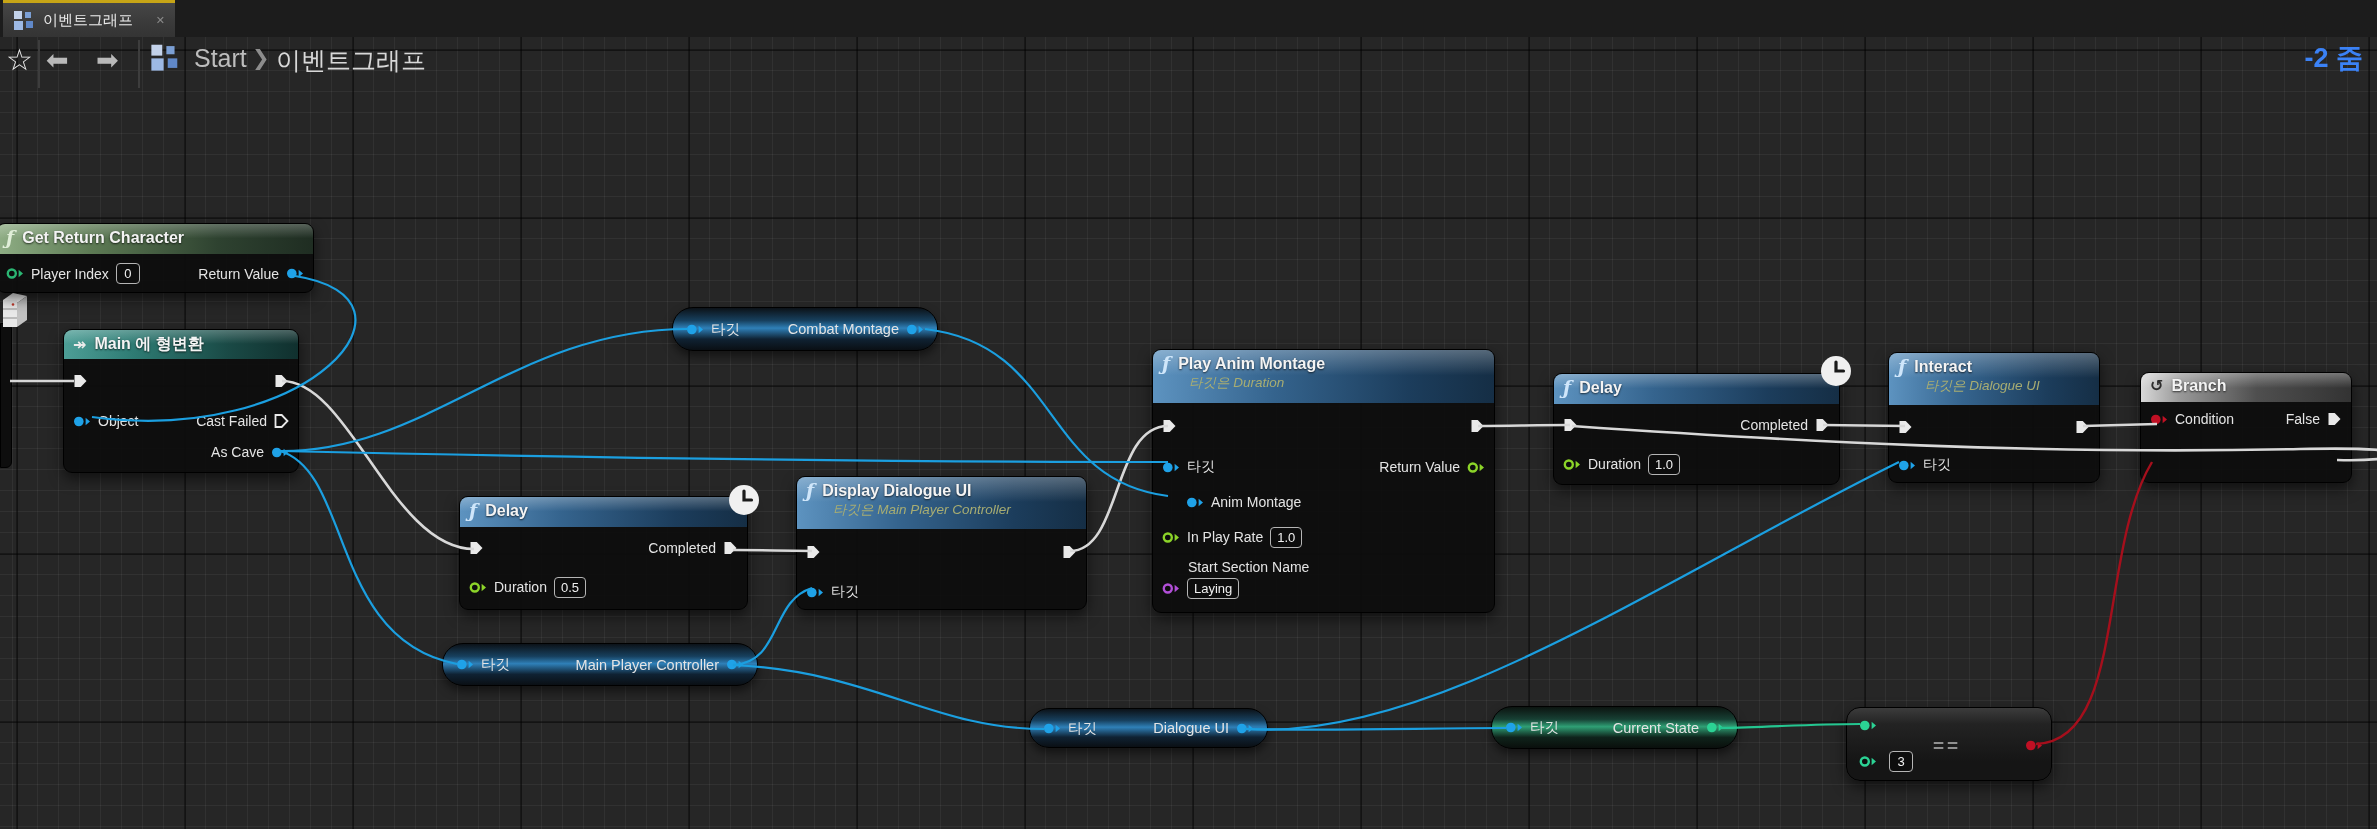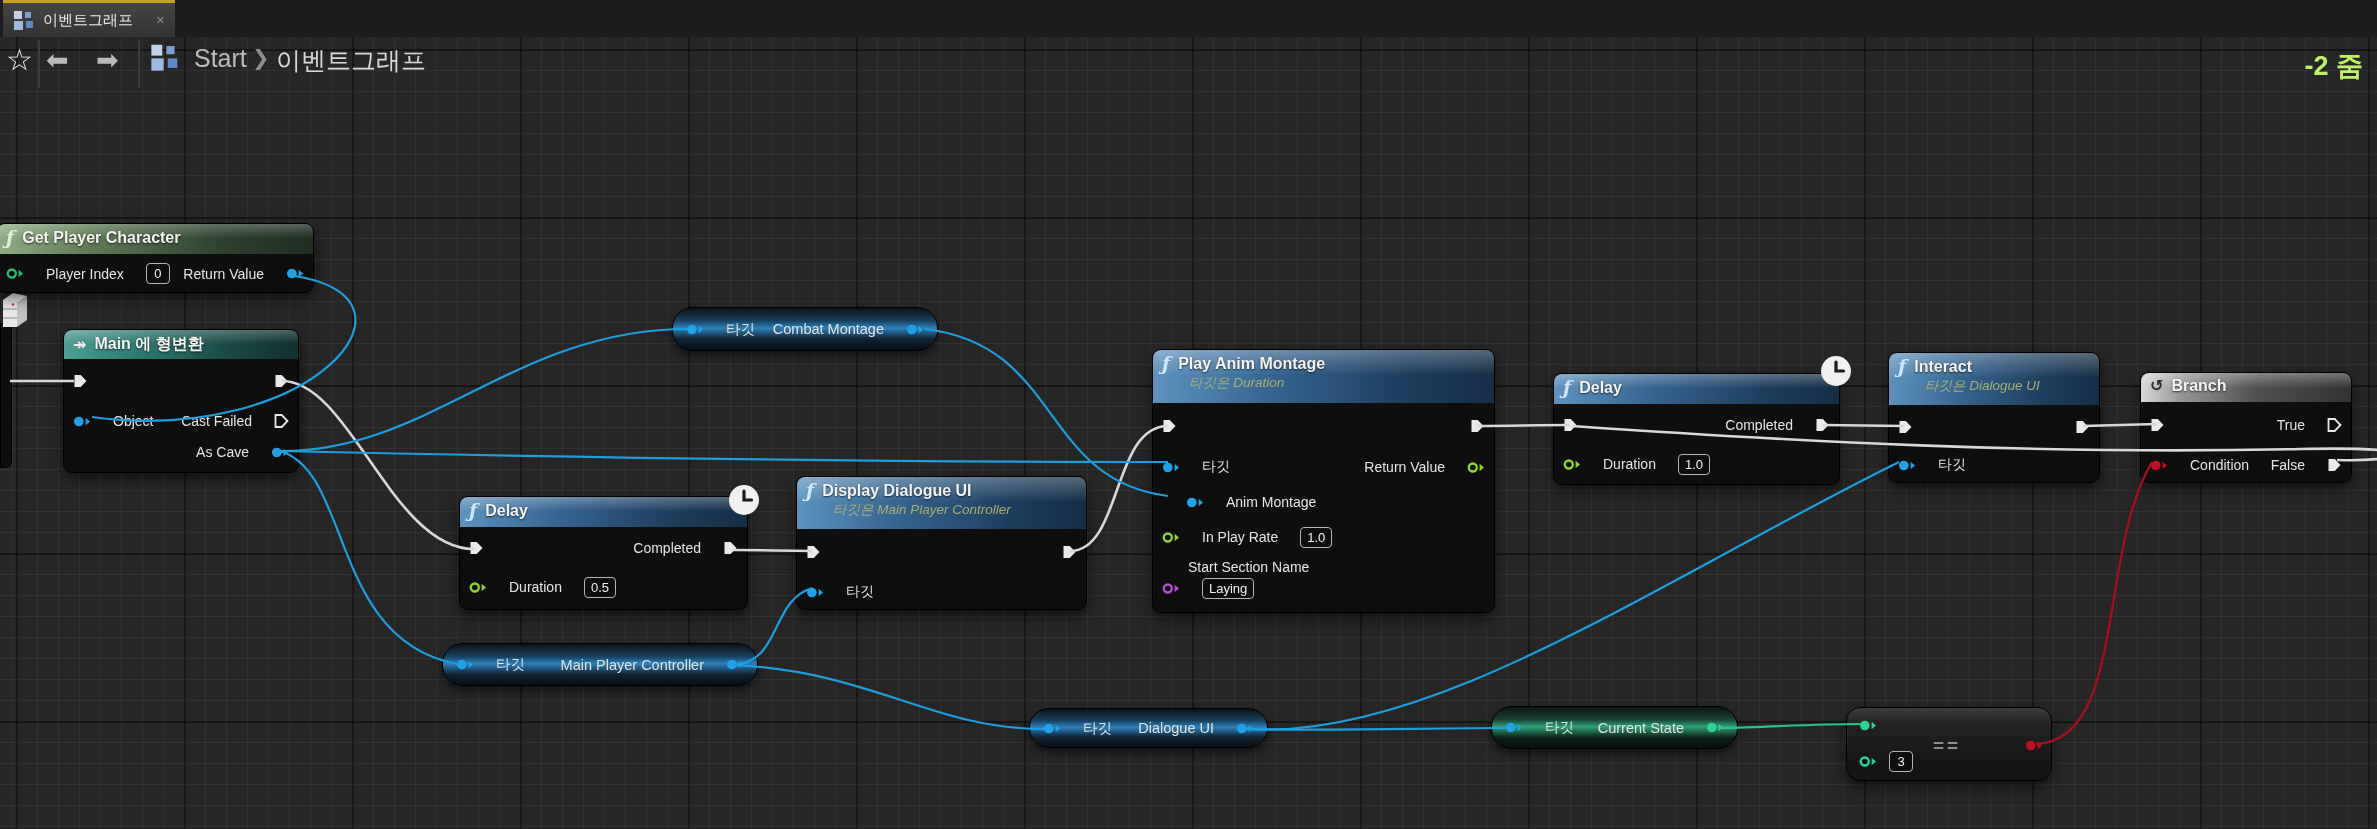--- a/index.html
+++ b/index.html
@@ -28,21 +28,21 @@
   
   .tb{position:absolute;display:flex;align-items:center;}
   .tb-star{left:6px;top:42px;font-size:30px;color:#ececec;}
   .tb-sep{position:absolute;width:2px;height:48px;background:#3d3d3d;top:40px;}
   .tb-back{left:46px;top:44px;font-size:27px;color:#b9b9b9;}
   .tb-fwd{left:96px;top:44px;font-size:27px;color:#b9b9b9;}
   .tb-bpicon{left:150px;top:42px;}
   .tb-root{left:194px;top:44px;font-size:25px;color:#bdbdbd;}
   .tb-chev{left:252px;top:46px;font-size:21px;color:#8d8d8d;}
   .tb-cur{left:276px;top:44px;font-size:25px;color:#d8d8d8;}
-  .zoomlbl{position:absolute;right:14px;top:48px;font-size:27px;font-weight:bold;color:#bef264;}
+  .zoomlbl{position:absolute;right:14px;top:40px;font-size:27px;font-weight:bold;color:#3b82f6;}
 
   
   .node{position:absolute;background:rgba(13,13,13,.93);border:1px solid #000;
         border-radius:9px;box-shadow:0 6px 14px rgba(0,0,0,.55);box-sizing:border-box;}
   .nhead{border-radius:8px 8px 0 0;padding:4px 9px 5px;}
   .hline{display:flex;align-items:center;gap:8px;}
   .fi{font-family:"DejaVu Serif",serif;font-style:italic;font-weight:bold;
       font-size:19px;line-height:1;color:#cfe6fa;}
   .fi-green{color:#e0eed8;}
   .ntitle{font-weight:bold;font-size:16px;color:#f4f4f4;text-shadow:0 1px 2px rgba(0,0,0,.7);white-space:nowrap;}
@@ -51,21 +51,21 @@
            linear-gradient(90deg,#5d93c0 0%,#35648e 35%,#1c3d5c 75%,#152e45 100%);}
   .h-green{background:linear-gradient(180deg,rgba(255,255,255,.25),rgba(255,255,255,0) 48%),
            linear-gradient(90deg,#8fae85 0%,#5d7a54 30%,#2e4230 70%,#1f2d22 100%);}
   .h-teal {background:linear-gradient(180deg,rgba(255,255,255,.25),rgba(255,255,255,0) 48%),
            linear-gradient(90deg,#4d9e96 0%,#2e7b73 30%,#1a4a46 70%,#10302e 100%);}
   .h-gray {background:linear-gradient(180deg,rgba(255,255,255,.32),rgba(255,255,255,0) 52%),
            linear-gradient(90deg,#d8d8d8 0%,#9a9a9a 18%,#4f4f4f 55%,#333333 100%);}
   .casticon,.brancicon{font-size:16px;font-weight:bold;color:#eaeaea;line-height:1;}
 
   .prow{display:flex;justify-content:space-between;align-items:center;padding:0 9px;}
-  .pl,.pr{display:flex;align-items:center;gap:22px;}
+  .pl,.pr{display:flex;align-items:center;gap:7px;}
   .pr{flex-direction:row-reverse;justify-content:flex-end;}
   .plabel{font-size:14px;color:#e4e4e4;white-space:nowrap;}
   .vbox{background:#0d0d0d;border:1.5px solid #b5b5b5;border-radius:4px;
         padding:0 6px;font-size:13px;color:#f0f0f0;line-height:19px;min-width:10px;text-align:center;}
   .pin{display:inline-flex;line-height:0;}
 
   
   .pill{position:absolute;border:1px solid #000;border-radius:21px;
         box-shadow:0 5px 10px rgba(0,0,0,.5);box-sizing:border-box;
         display:flex;align-items:center;justify-content:space-between;padding:0 13px;
@@ -131,21 +131,21 @@
     <line x1="3" y1="19" x2="17" y2="19" stroke="#a8a8a8" stroke-width="1.4"></line>
     <line x1="3" y1="28" x2="17" y2="28" stroke="#a8a8a8" stroke-width="1.4"></line>
     <circle cx="13" cy="14.5" r="1.3" fill="#c0392b"></circle>
   </svg>
 </span>
 
 <div class="node" style="left:-4px;top:223px;width:318px;height:70px;">
   <div class="nhead h-green" style="height:21px;">
     <div class="hline">
       <span class="fi fi-green">ƒ</span>
-      <span class="ntitle">Get Player Character</span>
+      <span class="ntitle">Get Return Character</span>
     </div>
   </div>
   <div class="prow" style="height:39px;">
     <span class="pl">
       <span class="pin">
         <svg width="18" height="13" viewBox="0 0 18 13">
             <circle cx="5.8" cy="6.5" r="4" fill="#0d0d0d" stroke="#2bb673" stroke-width="2.4"></circle>
             <path d="M12.6 2.8 L17 6.5 L12.6 10.2 Z" fill="#2bb673"></path>
           </svg>
       </span>
@@ -504,37 +504,20 @@
     </span>
   </div>
 </div>
 
 <div class="node" style="left:2140px;top:372px;width:212px;height:111px;">
   <div class="nhead h-gray" style="height:20px;">
     <div class="hline">
       <span class="brancicon" style="color:#2d2d2d;">↺</span>
       <span class="ntitle">Branch</span>
     </div>
-  </div>
-  <div class="prow" style="height:46px;">
-    <span class="pl">
-        <span class="pin">
-      <svg width="15" height="16" viewBox="0 0 15 16">
-            <path d="M1.5 2 h6.2 L13.5 8 L7.7 14 H1.5 Z" fill="#e9e9e9"></path>
-          </svg>
-        </span>
-      </span>
-    <span class="pr">
-      <span class="pin">
-        <svg width="15" height="16" viewBox="0 0 15 16">
-            <path d="M1.5 2 h6.2 L13.5 8 L7.7 14 H1.5 Z" fill="none" stroke="#e9e9e9" stroke-width="1.8"></path>
-          </svg>
-        </span>
-      <span class="plabel">True</span>
-    </span>
   </div>
   <div class="prow" style="height:34px;">
     <span class="pl">
       <span class="pin">
         <svg width="18" height="13" viewBox="0 0 18 13">
             <circle cx="5.8" cy="6.5" r="4.8" fill="#c01024"></circle>
             <path d="M12.6 2.8 L17 6.5 L12.6 10.2 Z" fill="#c01024"></path>
           </svg>
         </span>
       <span class="plabel">Condition</span>

